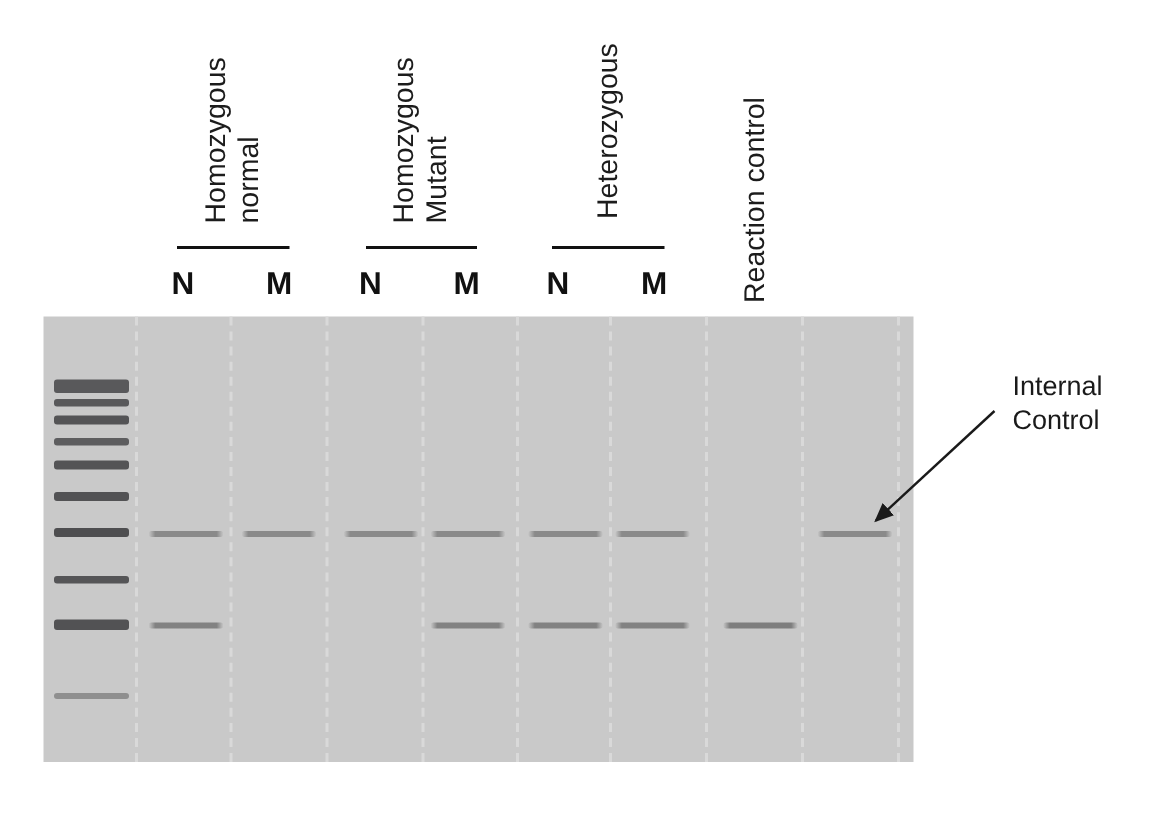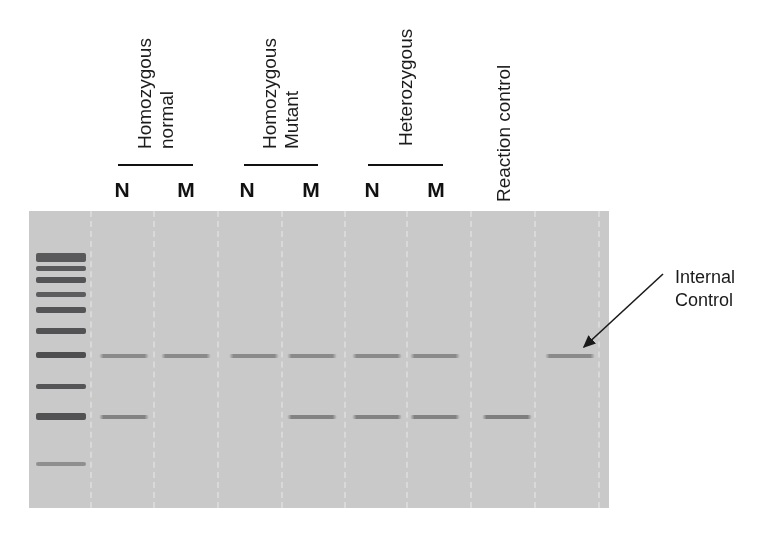--- a/index.html
+++ b/index.html
@@ -33,21 +33,20 @@
     color: #111111;
     transform: translateX(-50%);
     line-height: 20px;
   }
   .annotation {
     position: absolute;
     white-space: pre-line;
     font-size: 18px;
     line-height: 23px;
     color: #1c1c1c;
-    margin-top: 20px;
   }
   #arrow-svg { position: absolute; left: 0; top: 0; pointer-events: none; }
 </style>
 </head>
 <body>
 
 <div id="figure">
   <div id="header">
       <div class="rot-label" style="left: 178px; top: 105px;">Homozygous
 normal</div>

